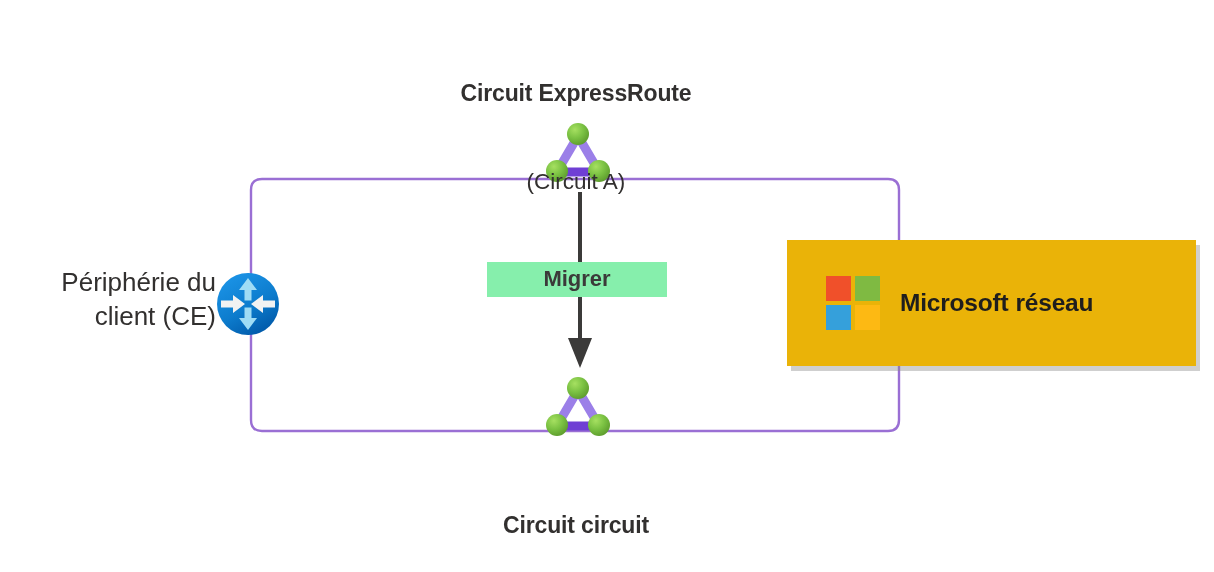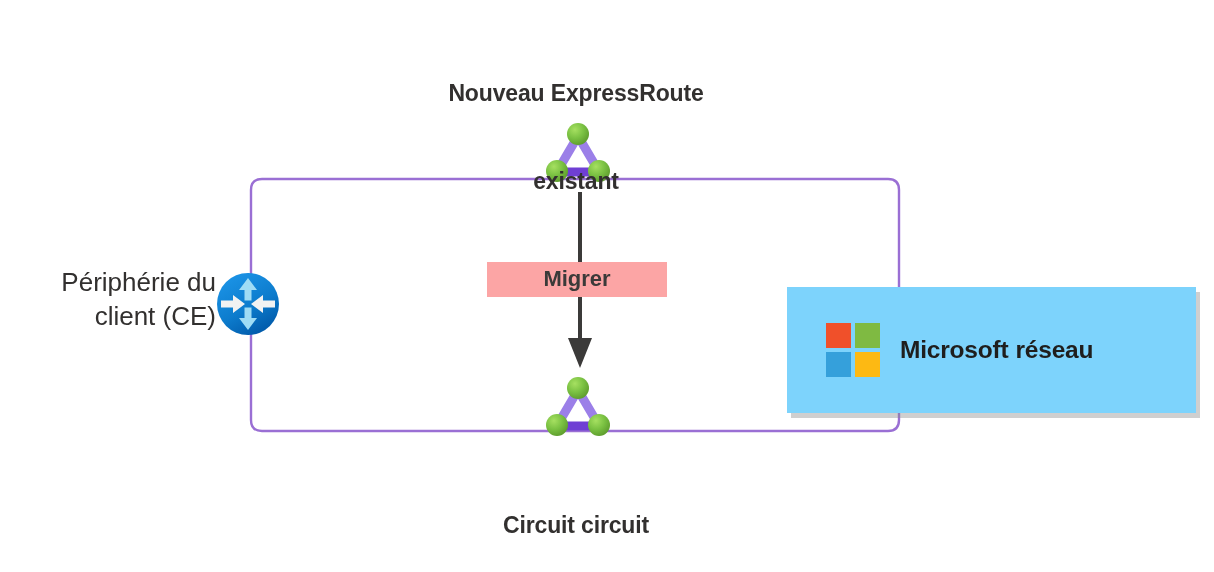--- a/index.html
+++ b/index.html
@@ -74,45 +74,44 @@
 
   
   #label-migrer {
     left: 487px;
     top: 262px;
     width: 180px;
     text-align: center;
     font-size: 22px;
     font-weight: bold;
     color: #3b3a39;
-    background: #fca5a5;
+    background: #86efac;
     padding: 3px 0 4px 0;
   }
 
   
   #purple-path {
     position: absolute;
     left: 244px;
     top: 172px;
     width: 662px;
     height: 266px;
   }
 
   
   #ms-box {
     position: absolute;
     left: 787px;
     top: 240px;
     width: 409px;
     height: 126px;
-    background: #7dd3fc;
+    background: #eab308;
     box-shadow: 4px 5px 0 0 rgba(140,140,140,0.42);
     display: flex;
     align-items: center;
-    margin-top: 47px;
   }
   #ms-logo {
     position: absolute;
     left: 39px;
     top: 36px;
     width: 54px;
     height: 54px;
     display: grid;
     grid-template-columns: 25px 25px;
     grid-template-rows: 25px 25px;
@@ -215,22 +214,21 @@
 
     <path d="M35 32 L47 23 L47 28.5 L59 28.5 L59 35.5 L47 35.5 L47 41 Z" fill="#f2f2f2"></path>
   </svg>
 
   <svg id="migrate-arrow" viewBox="0 0 64 176" width="64" height="176" xmlns="http://www.w3.org/2000/svg">
     <line x1="32" y1="0" x2="32" y2="152" stroke="#3b3a39" stroke-width="4"></line>
     <path d="M32 176 L20 146 L44 146 Z" fill="#3b3a39"></path>
   </svg>
 
   <div class="lbl" id="label-circuit-a">
-    <span class="ttl">Nouveau ExpressRoute</span>
-    <span class="ttl">existant</span>
+    <span class="ttl">Circuit ExpressRoute</span>
     <span class="sub">(Circuit A)</span>
   </div>
 
   <div class="lbl" id="label-circuit-b">
     <span class="ttl">Circuit circuit</span>
     
     
   </div>
 
   <div class="lbl" id="label-ce">Périphérie du

